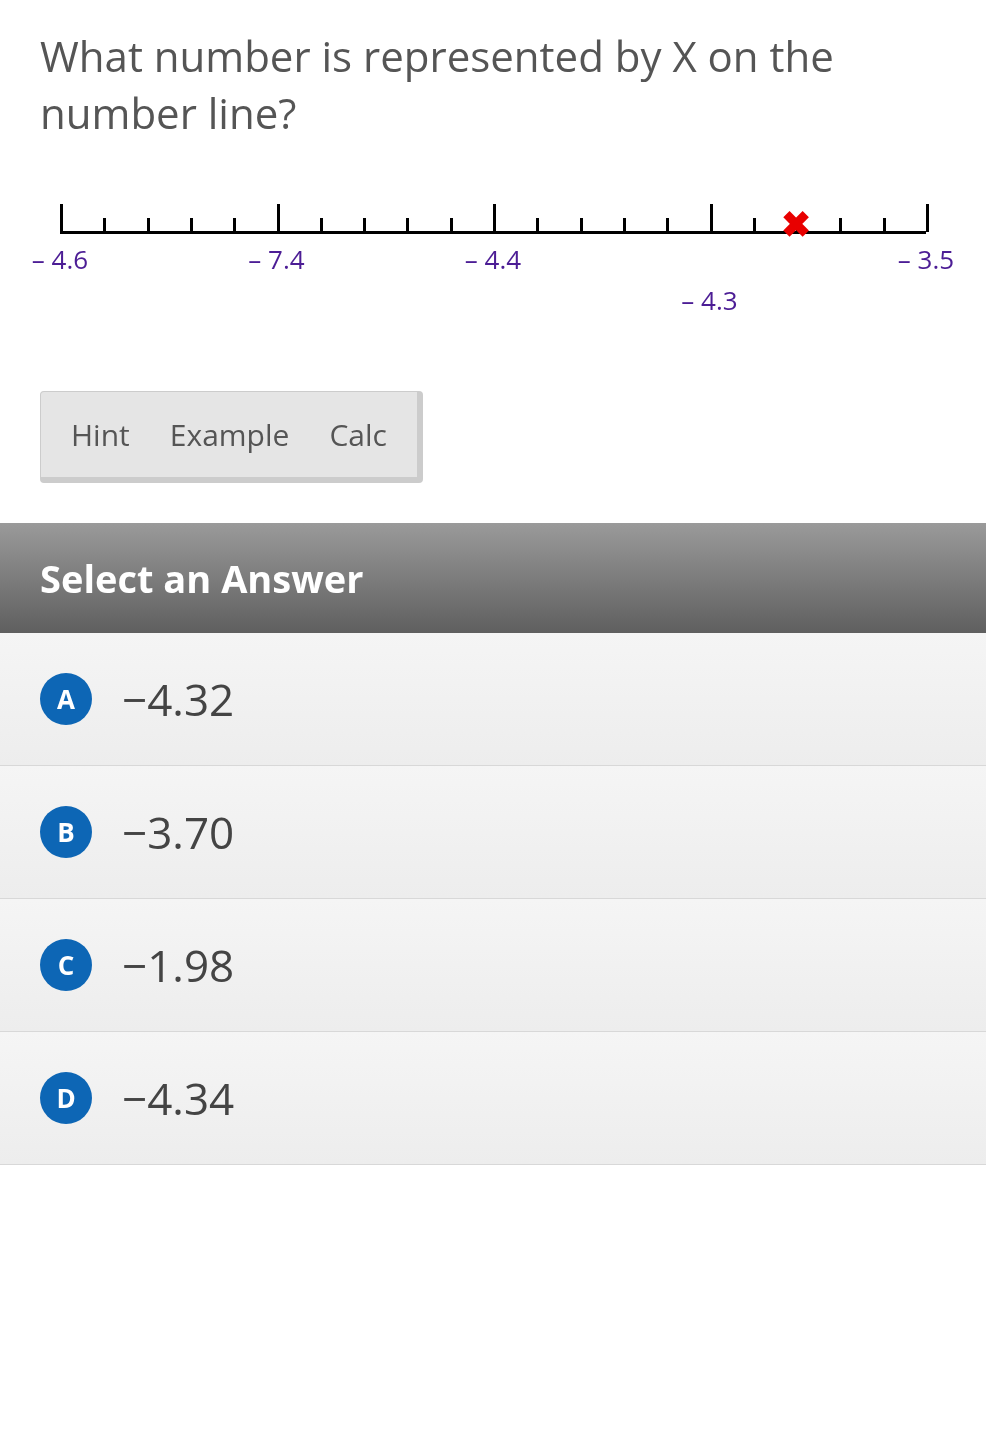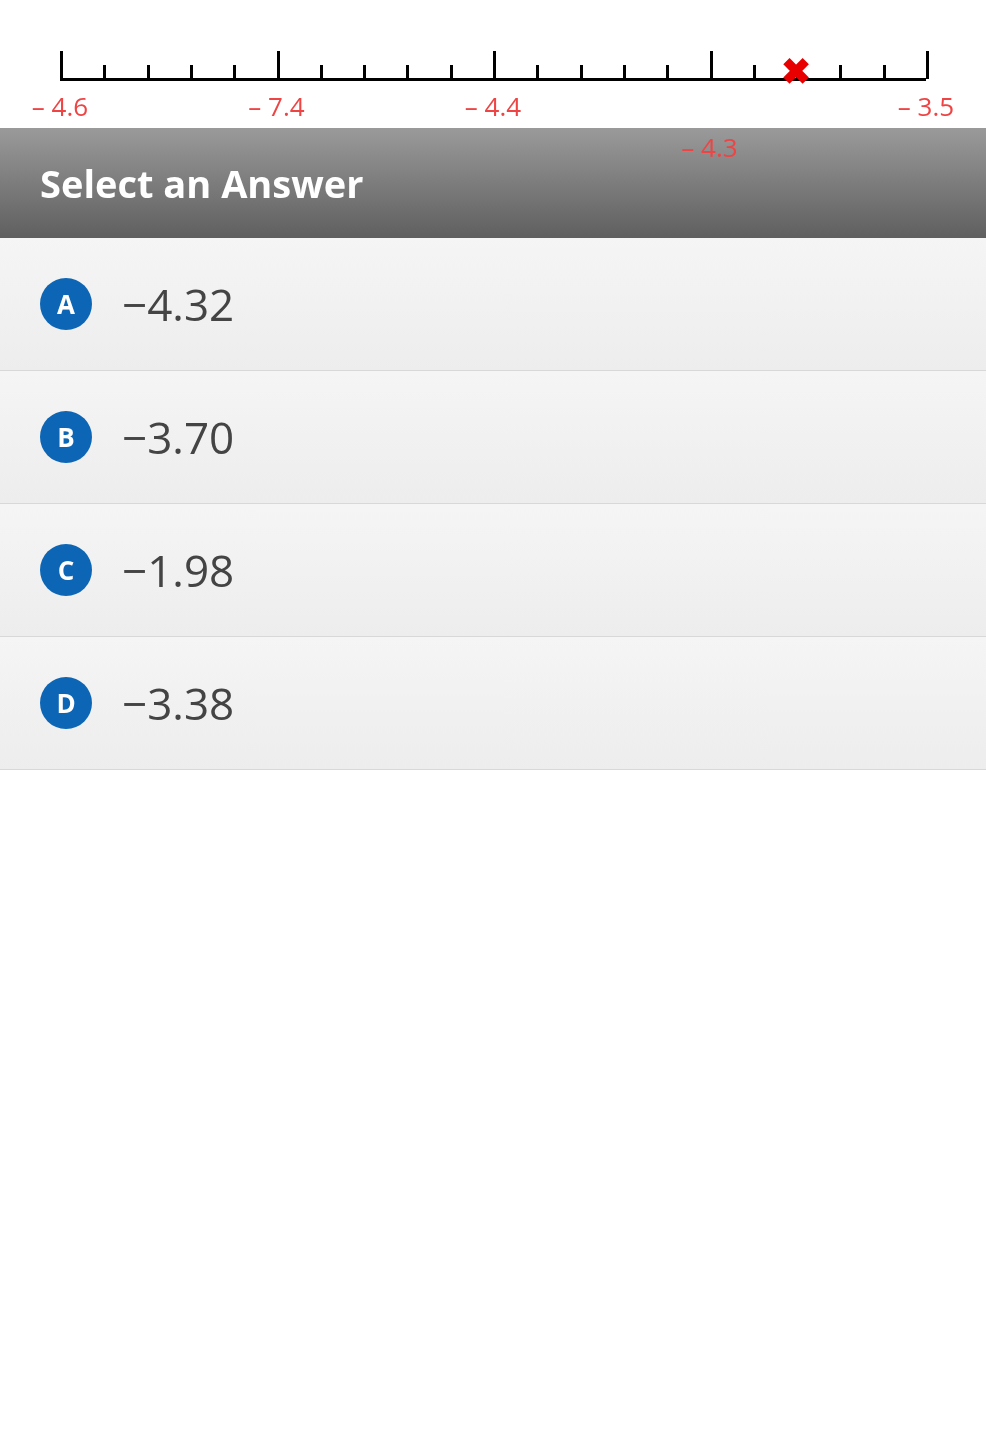--- a/index.html
+++ b/index.html
@@ -39,21 +39,21 @@
     width: 3px;
     background: #000;
     bottom: 30px;
   }
   .nl-tick.major { height: 28px; bottom: 29px; }
   .nl-tick.minor { height: 14px; bottom: 29px; }
   .nl-label {
     position: absolute;
     top: 40px;
     font-size: 26px;
-    color: #ef4444;
+    color: #4c1d95;
     transform: translateX(-50%);
     white-space: nowrap;
   }
   .nl-x {
     position: absolute;
     color: #e80000;
     font-size: 36px;
     font-weight: 900;
     top: 5px;
     transform: translateX(-50%);
@@ -109,20 +109,21 @@
   }
   .opt-text {
     font-size: 44px;
     color: #444;
   }
 </style>
 </head>
 <body>
 
 <div class="question-area">
+  <div class="question-text">What number is represented by X on the number line?</div>
 
   <div class="numberline-wrap">
     <div class="numberline" id="numberline">
       <div class="nl-axis"></div>
     <div class="nl-tick major" style="left: 0%;"></div>
         <div class="nl-tick minor" style="left: 5%;"></div>
         <div class="nl-tick minor" style="left: 10%;"></div>
         <div class="nl-tick minor" style="left: 15%;"></div>
         <div class="nl-tick minor" style="left: 20%;"></div>
         <div class="nl-tick major" style="left: 25%;"></div>
@@ -143,34 +144,41 @@
         <div class="nl-tick major" style="left: 100%;"></div>
         <div class="nl-label" style="left: 0%;">– 4.6</div>
         <div class="nl-label" style="left: 25%;">– 7.4</div>
         <div class="nl-label" style="left: 50%; text-align: right;">– 4.4</div>
         <div class="nl-label" style="left: 75%; margin-top: 41px;">– 4.3</div>
         <div class="nl-label" style="left: 100%;">– 3.5</div>
         <div class="nl-x" style="left: 85%;">✖</div>
       </div>
   </div>
 
+  <div class="tool-row">
+    <div class="tool-panel">
+      <div class="tool-btn">Hint</div>
+      <div class="tool-btn">Example</div>
+      <div class="tool-btn">Calc</div>
+    </div>
+  </div>
 </div>
 
 <div class="answer-header">Select an Answer</div>
 
 <div id="answer-list">
     <div class="answer-option">
       <div class="opt-letter">A</div>
       <div class="opt-text">−4.32</div>
     </div>
     <div class="answer-option">
       <div class="opt-letter">B</div>
       <div class="opt-text">−3.70</div>
     </div>
     <div class="answer-option">
       <div class="opt-letter">C</div>
       <div class="opt-text">−1.98</div>
     </div>
     <div class="answer-option">
       <div class="opt-letter">D</div>
-      <div class="opt-text">−3.38</div>
+      <div class="opt-text">−4.34</div>
     </div>
   </div>
 
 </body></html>

